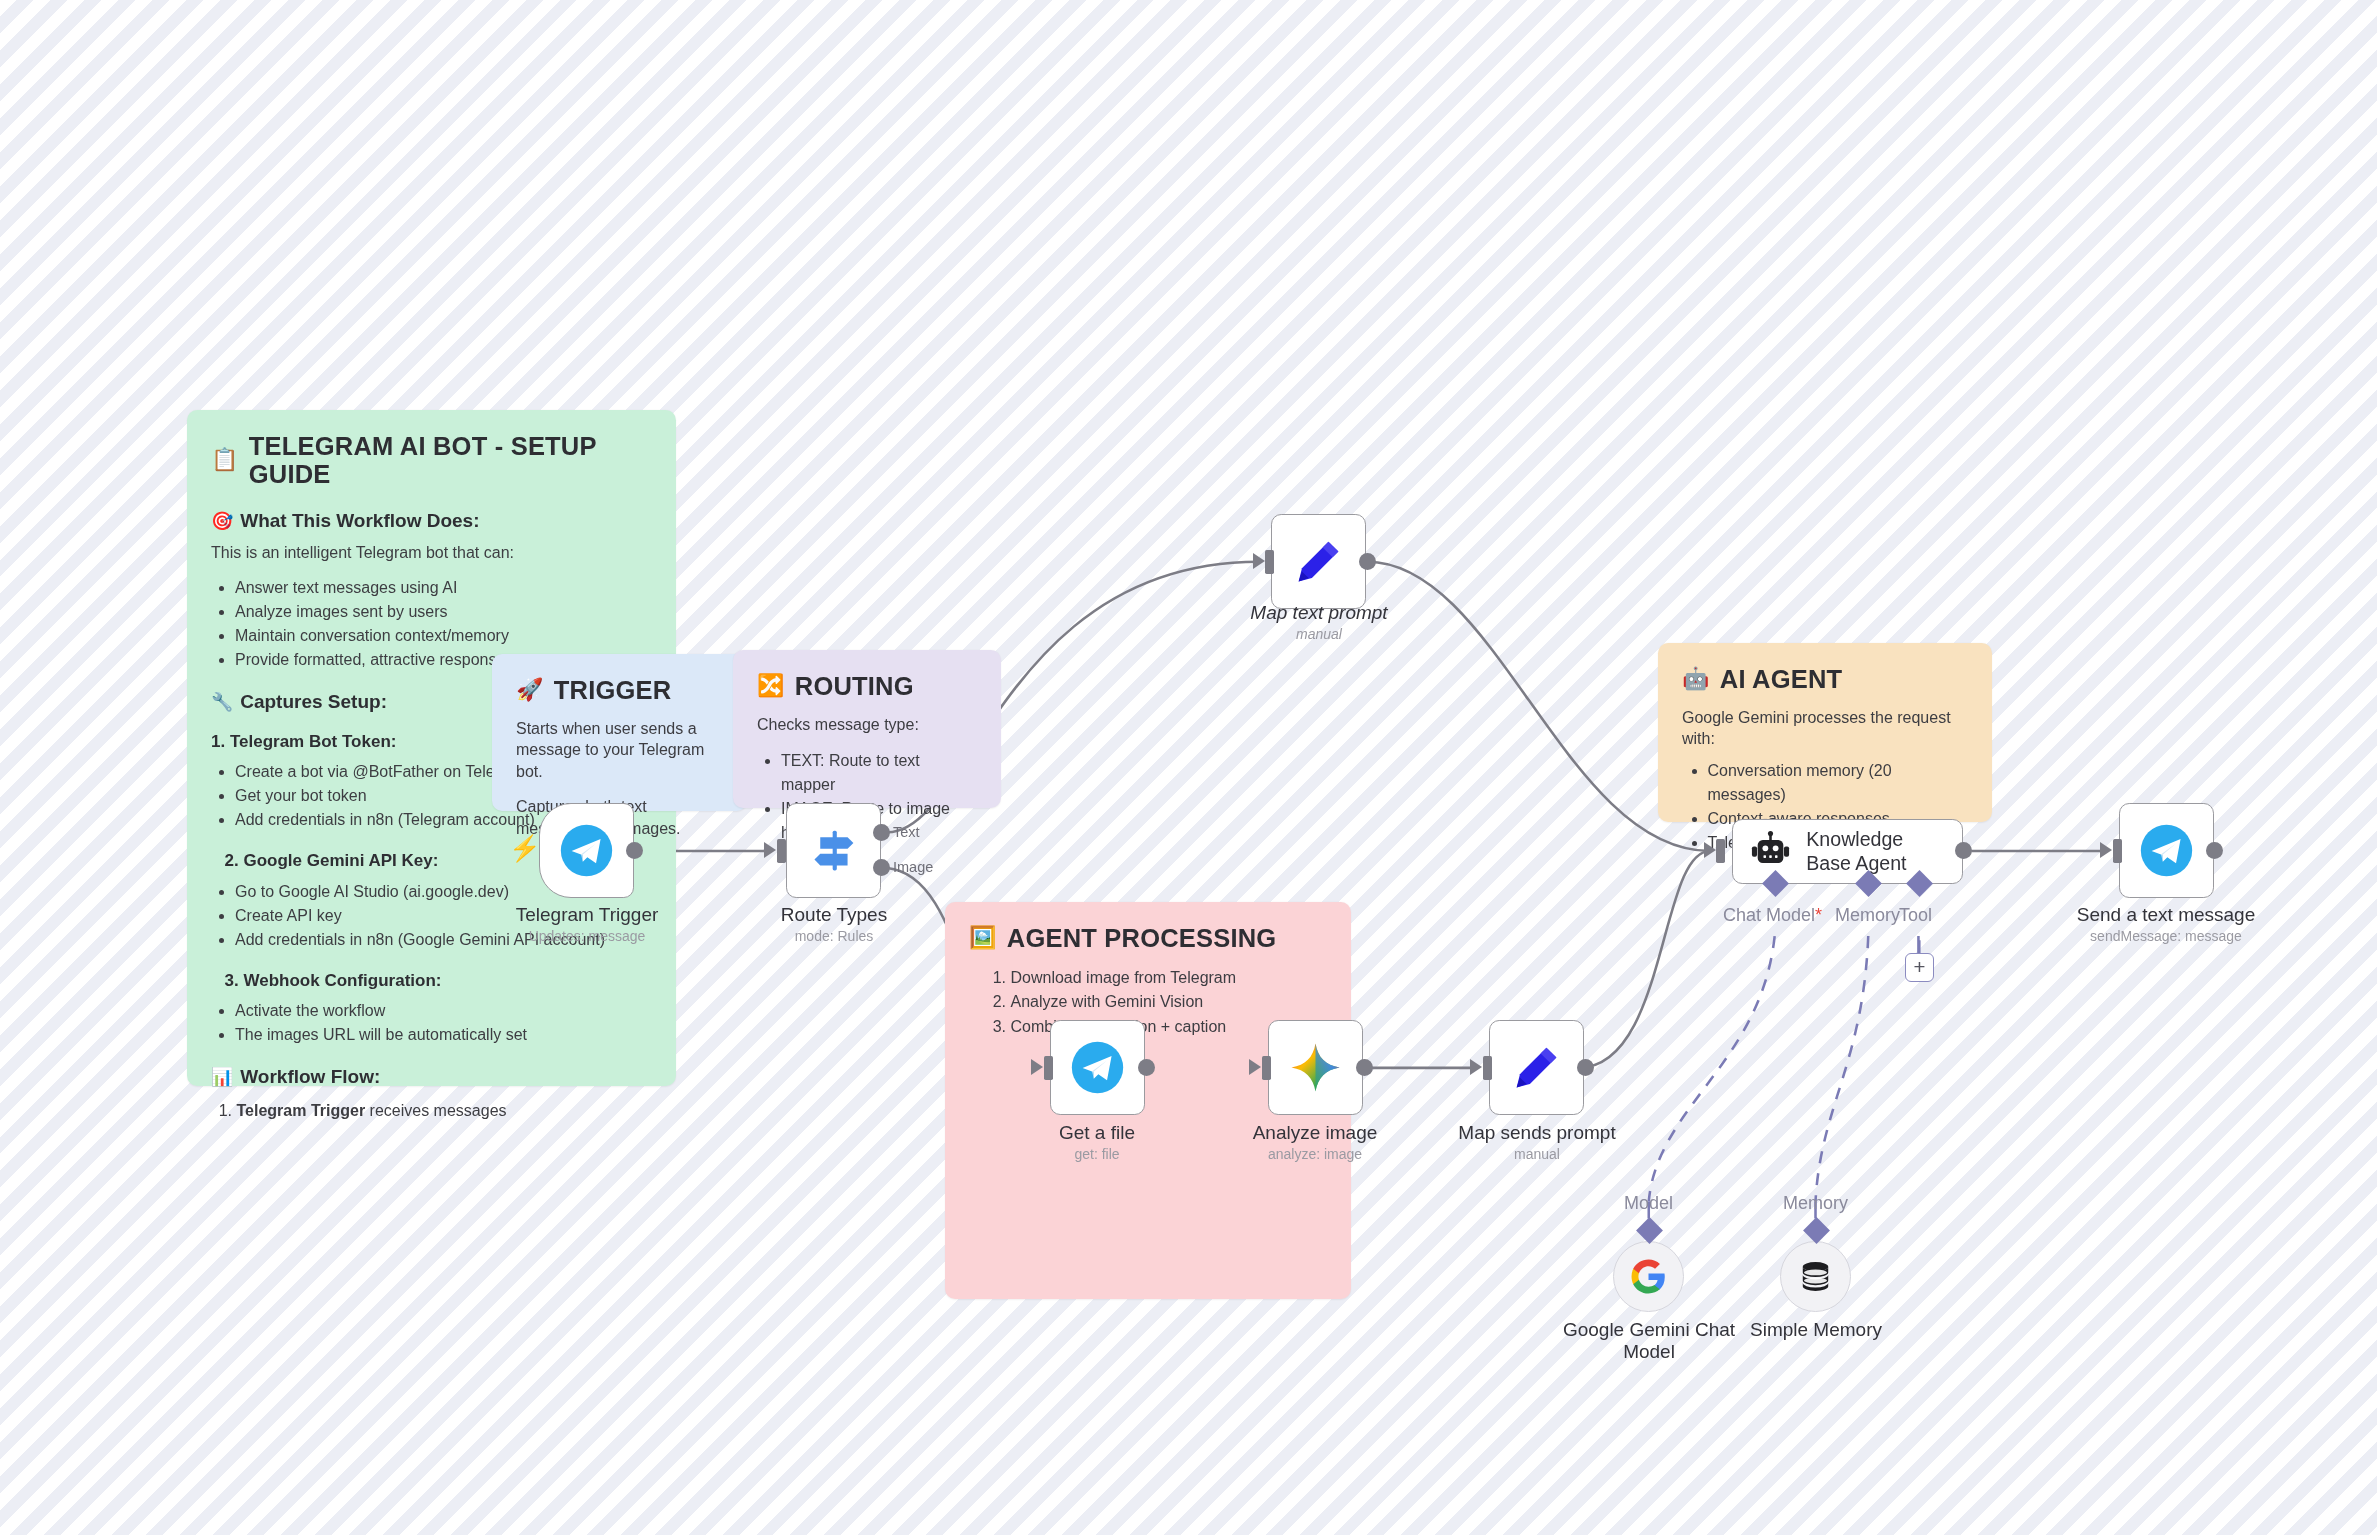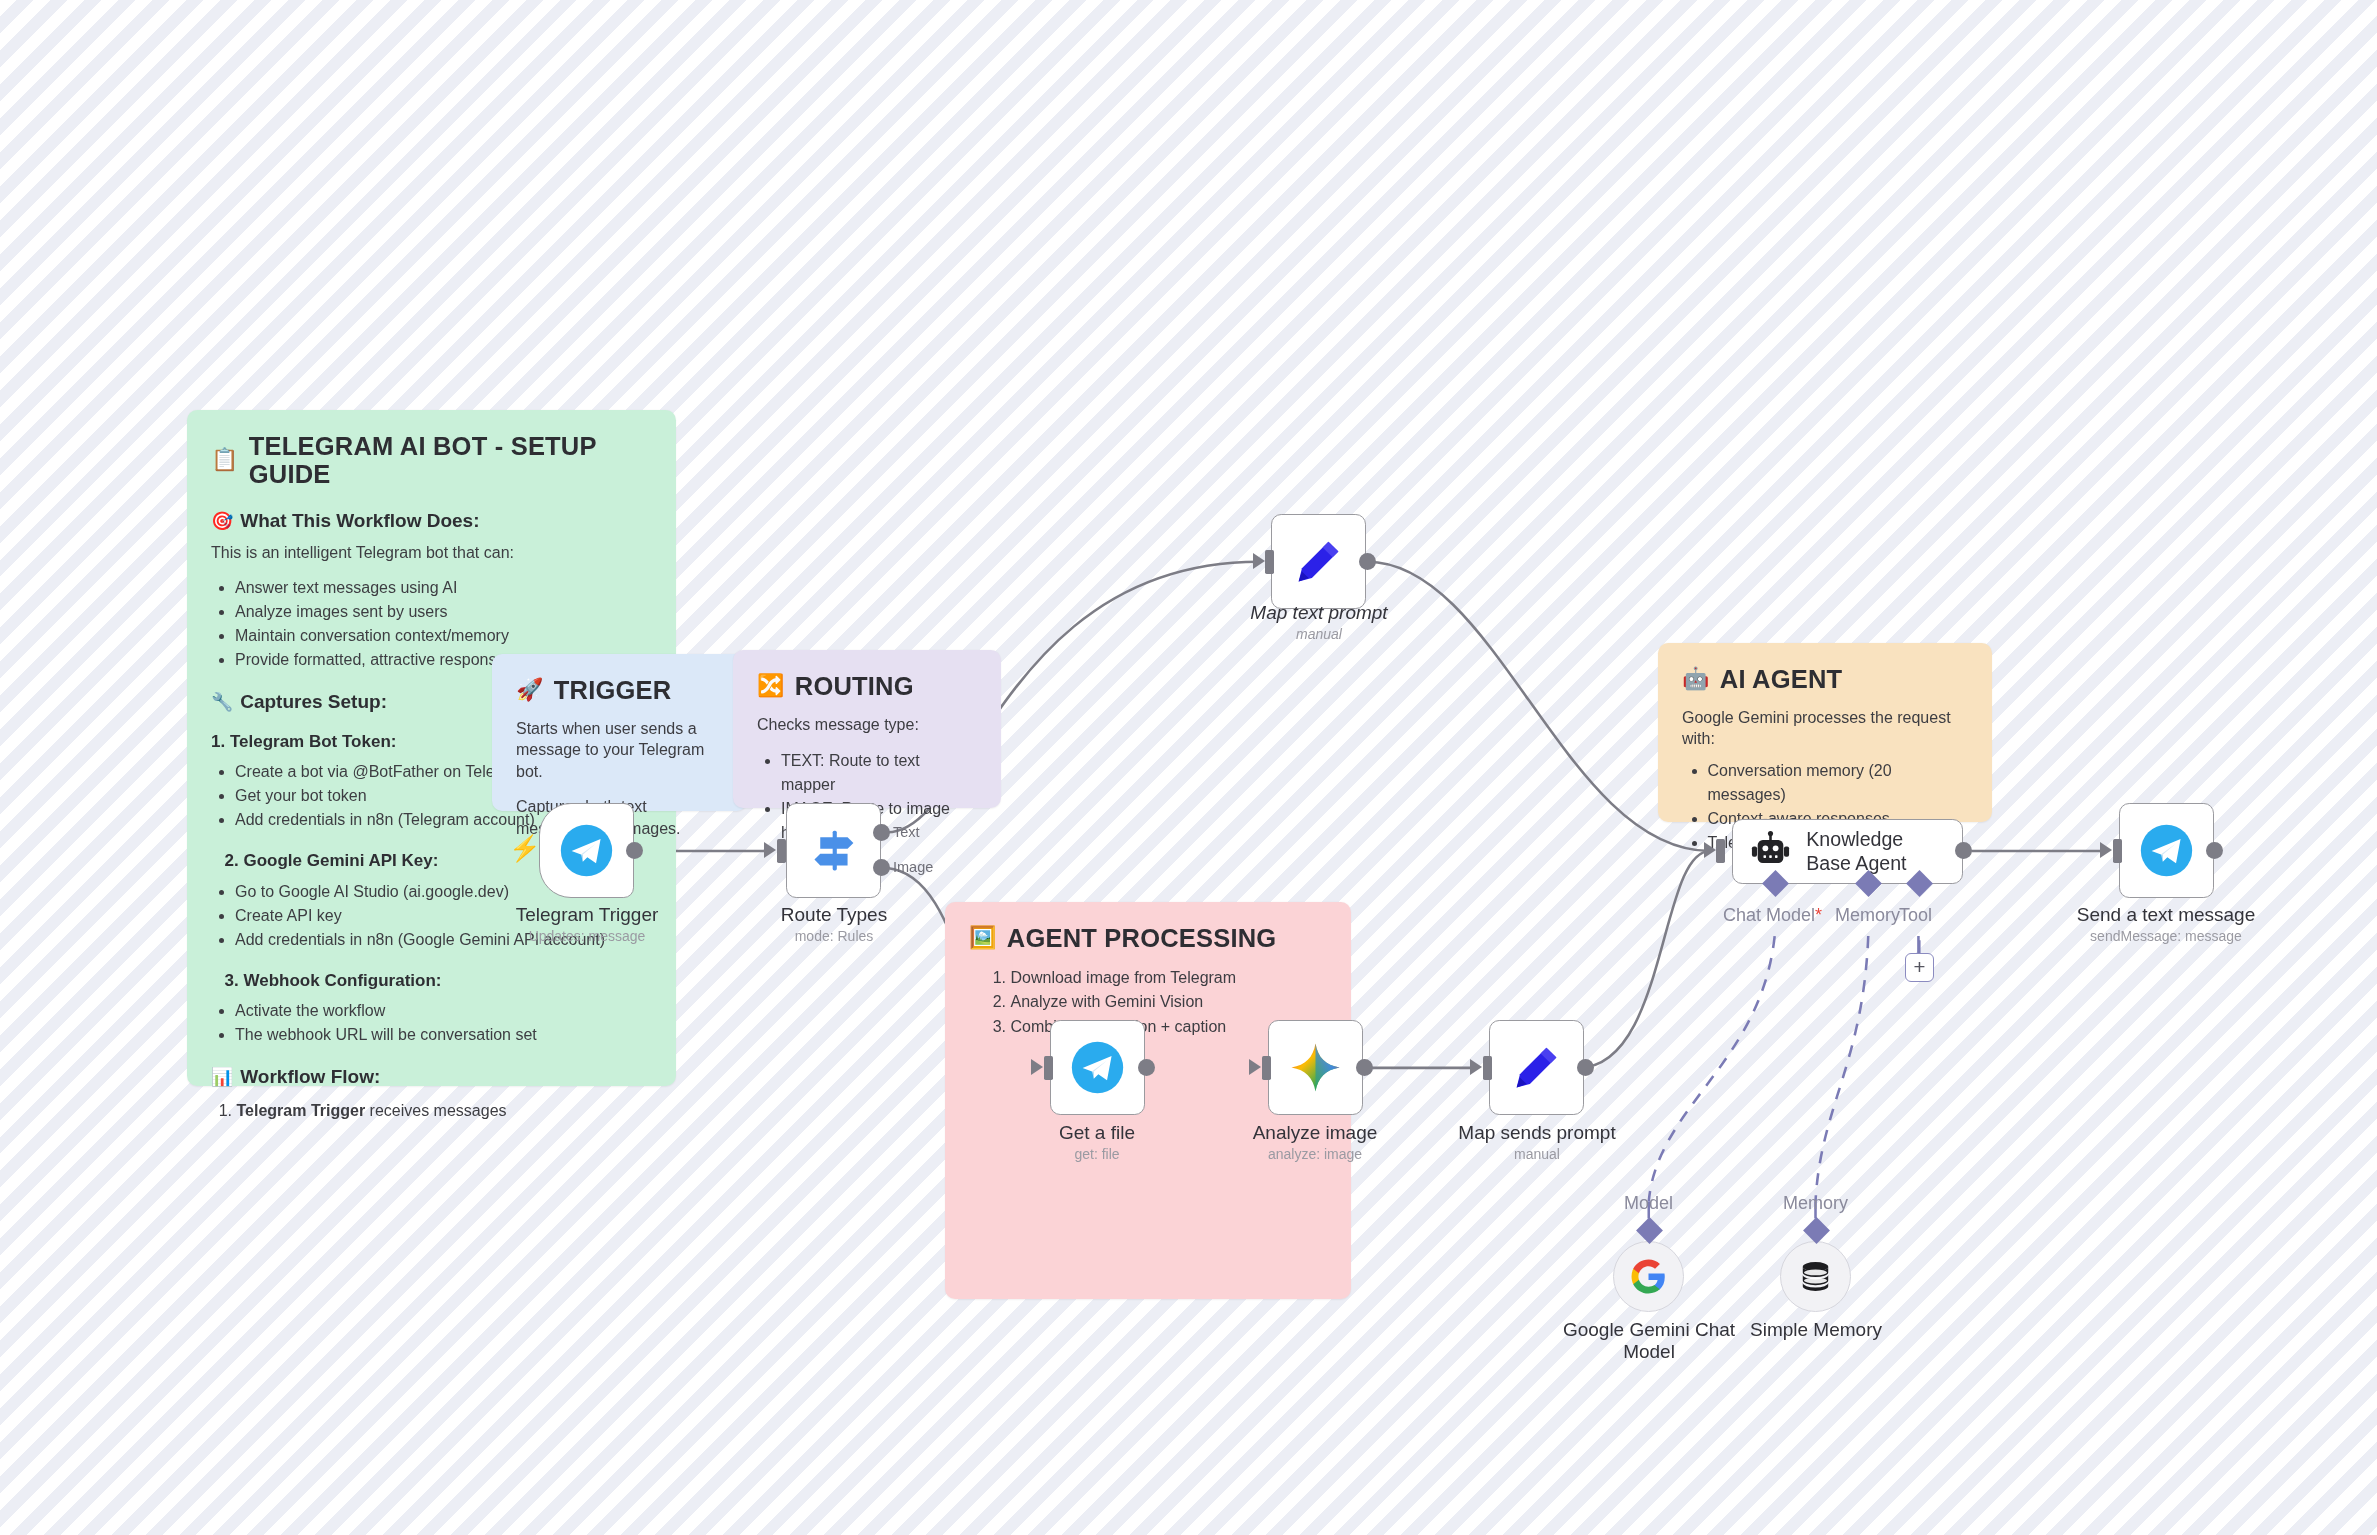--- a/index.html
+++ b/index.html
@@ -254,21 +254,21 @@
     <div class="sub">2. Google Gemini API Key:</div>
     <ul>
       <li>Go to Google AI Studio (ai.google.dev)</li>
       <li>Create API key</li>
       <li>Add credentials in n8n (Google Gemini API account)</li>
     </ul>
 
     <div class="sub">3. Webhook Configuration:</div>
     <ul>
       <li>Activate the workflow</li>
-      <li>The webhook URL will be conversation set</li>
+      <li>The images URL will be automatically set</li>
     </ul>
 
     <h3>
       <span class="em-s">📊</span>
       <span>Workflow Flow:</span>
     </h3>
     <ol>
       <li><b>Telegram Trigger</b><span> receives messages</span></li>
     </ol>
   </div>

